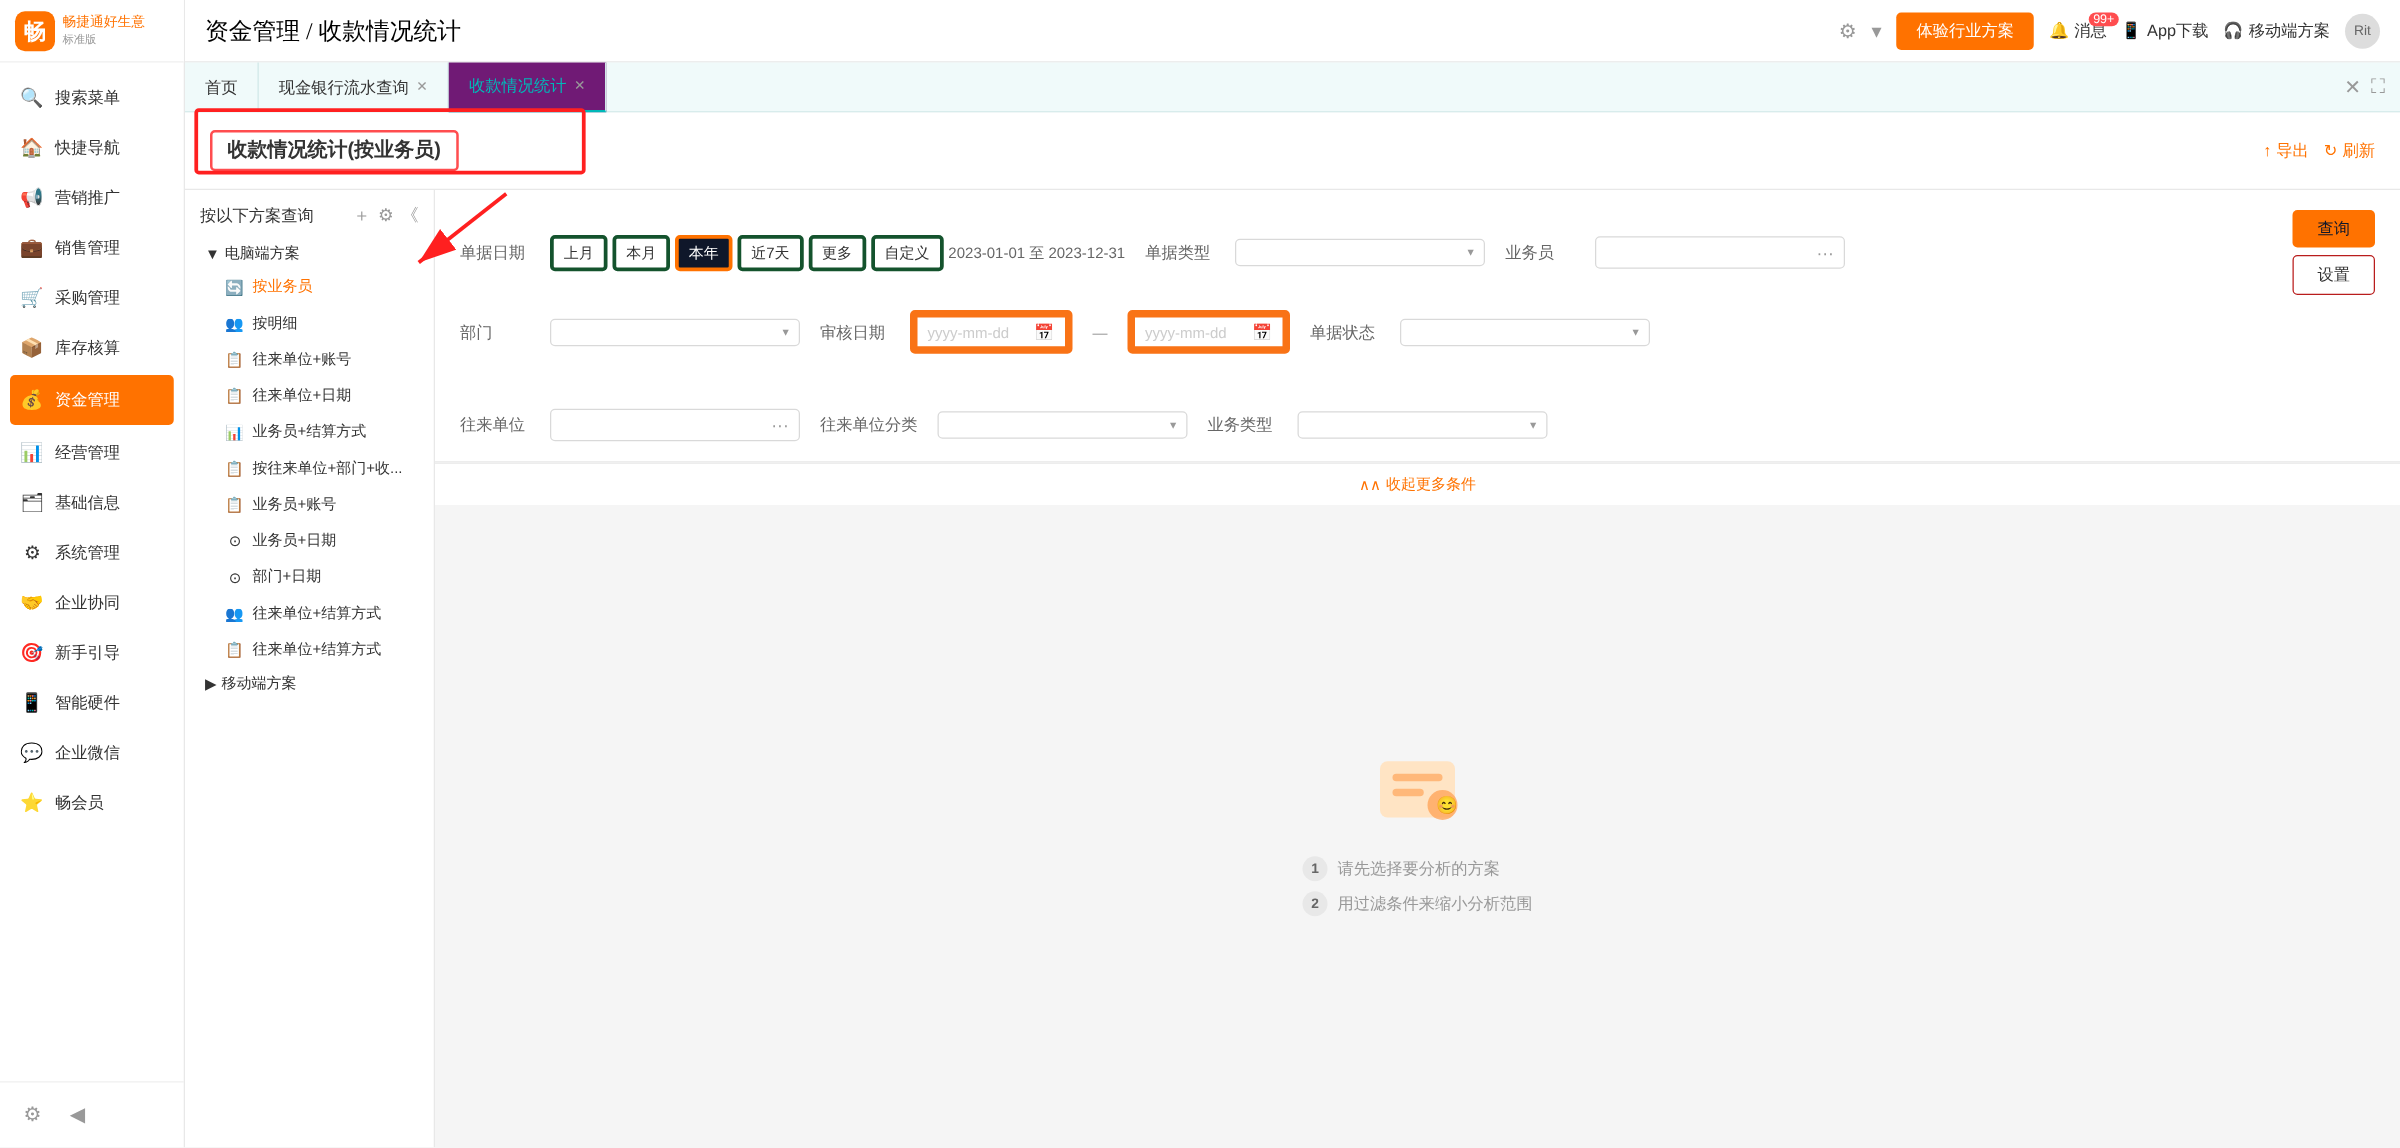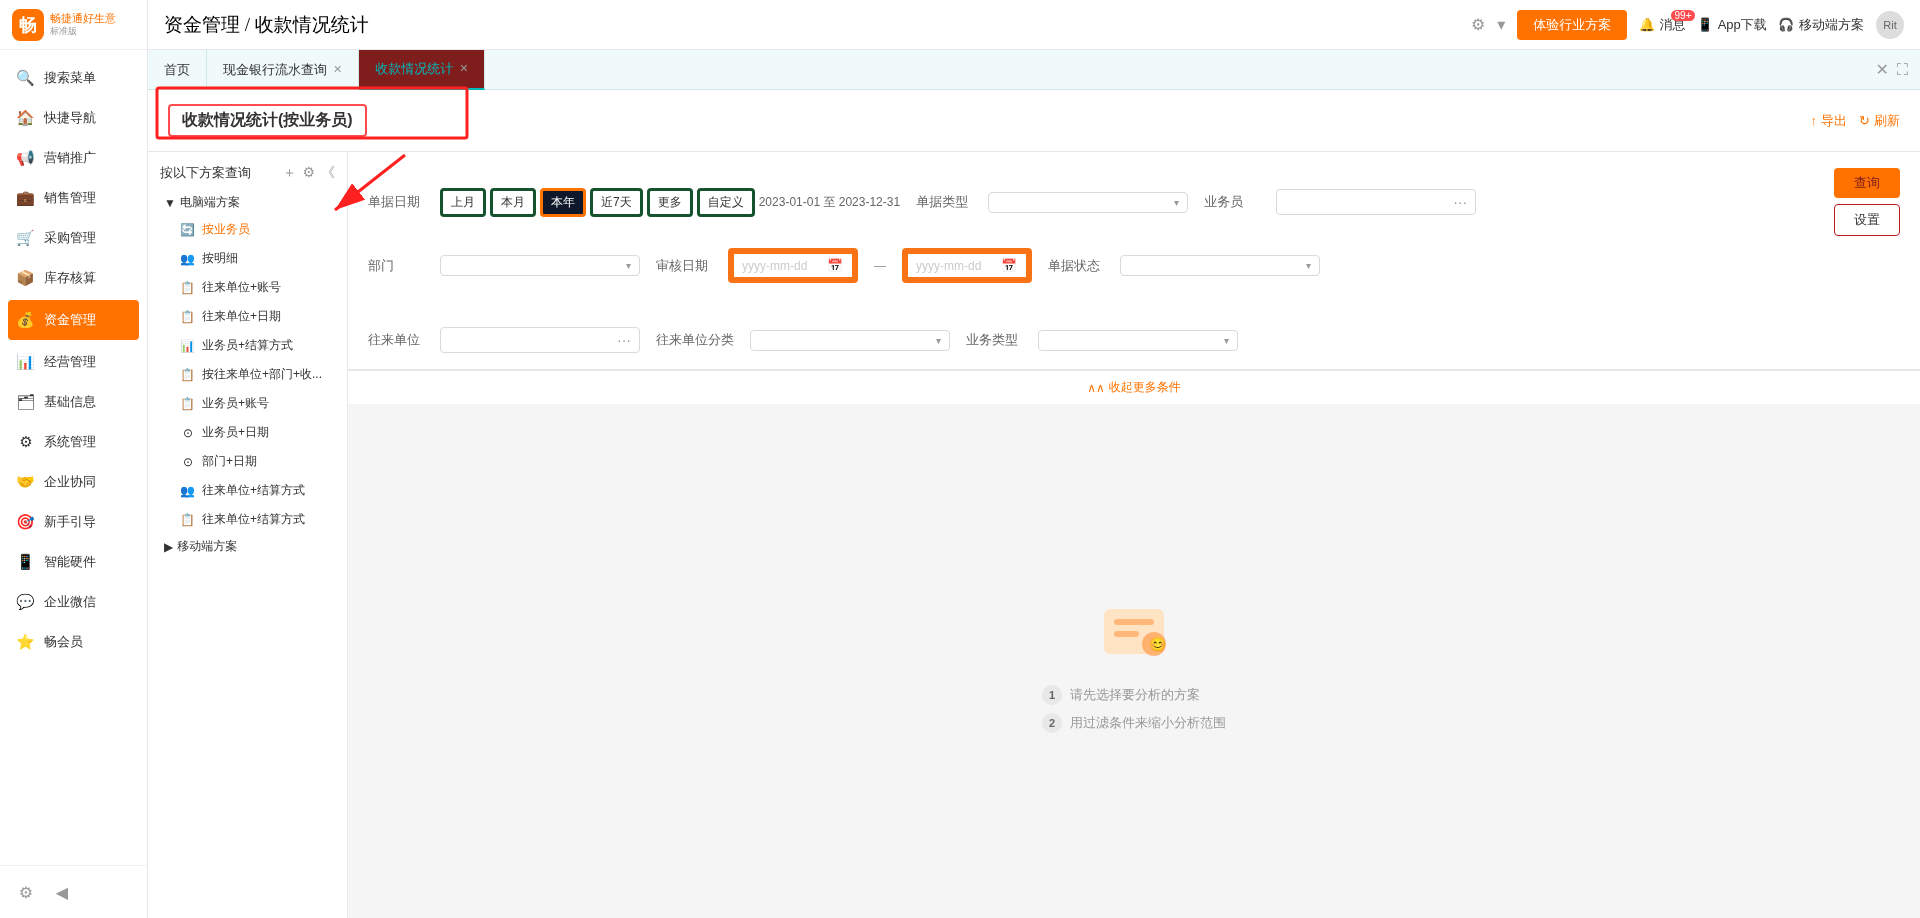--- a/index.html
+++ b/index.html
@@ -29,21 +29,21 @@
     .topbar-dropdown { color: #999; cursor: pointer; font-size: 16px; }
     .topbar-msg { display: flex; align-items: center; gap: 4px; color: #333; cursor: pointer; font-size: 13px; position: relative; }
     .badge { background: #ff4d4f; color: #fff; font-size: 10px; padding: 0 4px; border-radius: 8px; position: absolute; top: -6px; right: -10px; }
     .topbar-app { display: flex; align-items: center; gap: 4px; color: #333; cursor: pointer; font-size: 13px; }
     .topbar-service { display: flex; align-items: center; gap: 4px; color: #333; cursor: pointer; font-size: 13px; }
     .user-avatar { width: 28px; height: 28px; background: #ddd; border-radius: 50%; cursor: pointer; }
 
     
     .tabbar { height: 40px; background: #f0fafa; border-bottom: 1px solid #d0e8e8; display: flex; align-items: center; flex-shrink: 0; }
     .tab { display: flex; align-items: center; padding: 0 16px; height: 40px; cursor: pointer; font-size: 13px; color: #333; border-right: 1px solid #d0e8e8; gap: 6px; }
-    .tab.active { background: #7f1d1d; color: #00b8b8; border-bottom: 2px solid #00b8b8; }
+    .tab.active { background: #701a75; color: #00b8b8; border-bottom: 2px solid #00b8b8; }
     .tab-home { color: #333; }
     .tab-close { color: #999; font-size: 11px; cursor: pointer; }
     .tabbar-end { margin-left: auto; display: flex; align-items: center; gap: 8px; padding-right: 12px; }
     .tabbar-end-btn { color: #999; cursor: pointer; font-size: 16px; }
 
     
     .page-header { height: 62px; background: #fff; border-bottom: 1px solid #e8e8e8; display: flex; align-items: center; padding: 0 20px; flex-shrink: 0; }
     .page-title-box { border: 2px solid #ff4d4f; padding: 4px 12px; border-radius: 4px; display: inline-flex; align-items: center; }
     .page-title { font-size: 16px; font-weight: bold; color: #333; }
     .page-header-actions { margin-left: auto; display: flex; gap: 12px; }
@@ -75,21 +75,21 @@
     .date-btn.active { background: #0f172a; color: #fff; border-color: #ff7200; }
     .date-range { color: #666; font-size: 12px; }
     .filter-select { display: flex; align-items: center; border: 1px solid #d9d9d9; border-radius: 4px; padding: 4px 8px; background: #fff; min-width: 200px; cursor: pointer; gap: 4px; }
     .filter-select-text { flex: 1; color: #999; font-size: 12px; }
     .filter-select-arrow { color: #999; font-size: 10px; }
     .filter-date-input { display: flex; align-items: center; border: 6px solid #f97316; border-radius: 4px; padding: 4px 8px; background: #fff; cursor: pointer; gap: 4px; min-width: 130px; }
     .filter-date-input-text { color: #ccc; font-size: 12px; flex: 1; }
     .date-separator { color: #999; font-size: 12px; }
     .filter-dots { color: #999; cursor: pointer; font-size: 14px; }
     .filter-actions { display: flex; flex-direction: column; gap: 6px; margin-left: auto; }
-    .btn-query { background: #ff7200; color: #7f1d1d; border: none; padding: 6px 20px; border-radius: 4px; cursor: pointer; font-size: 13px; }
+    .btn-query { background: #ff7200; color: #0f172a; border: none; padding: 6px 20px; border-radius: 4px; cursor: pointer; font-size: 13px; }
     .btn-setting { background: #fff; color: #333; border: 1px solid #b91c1c; padding: 6px 16px; border-radius: 4px; cursor: pointer; font-size: 13px; }
     .collapse-bar { display: flex; align-items: center; justify-content: center; padding: 8px; color: #ff7200; cursor: pointer; font-size: 12px; gap: 4px; background: #fff; border-top: 1px solid #e8e8e8; }
 
     
     .data-area { flex: 1; display: flex; flex-direction: column; align-items: center; justify-content: center; background: #f5f5f5; }
     .empty-state { display: flex; flex-direction: column; align-items: center; gap: 16px; }
     .empty-icon { width: 80px; height: 80px; }
     .empty-steps { display: flex; flex-direction: column; gap: 8px; }
     .empty-step { display: flex; align-items: center; gap: 8px; color: #999; font-size: 13px; }
     .step-num { width: 20px; height: 20px; border-radius: 50%; background: #e8e8e8; color: #666; display: flex; align-items: center; justify-content: center; font-size: 11px; font-weight: bold; }

